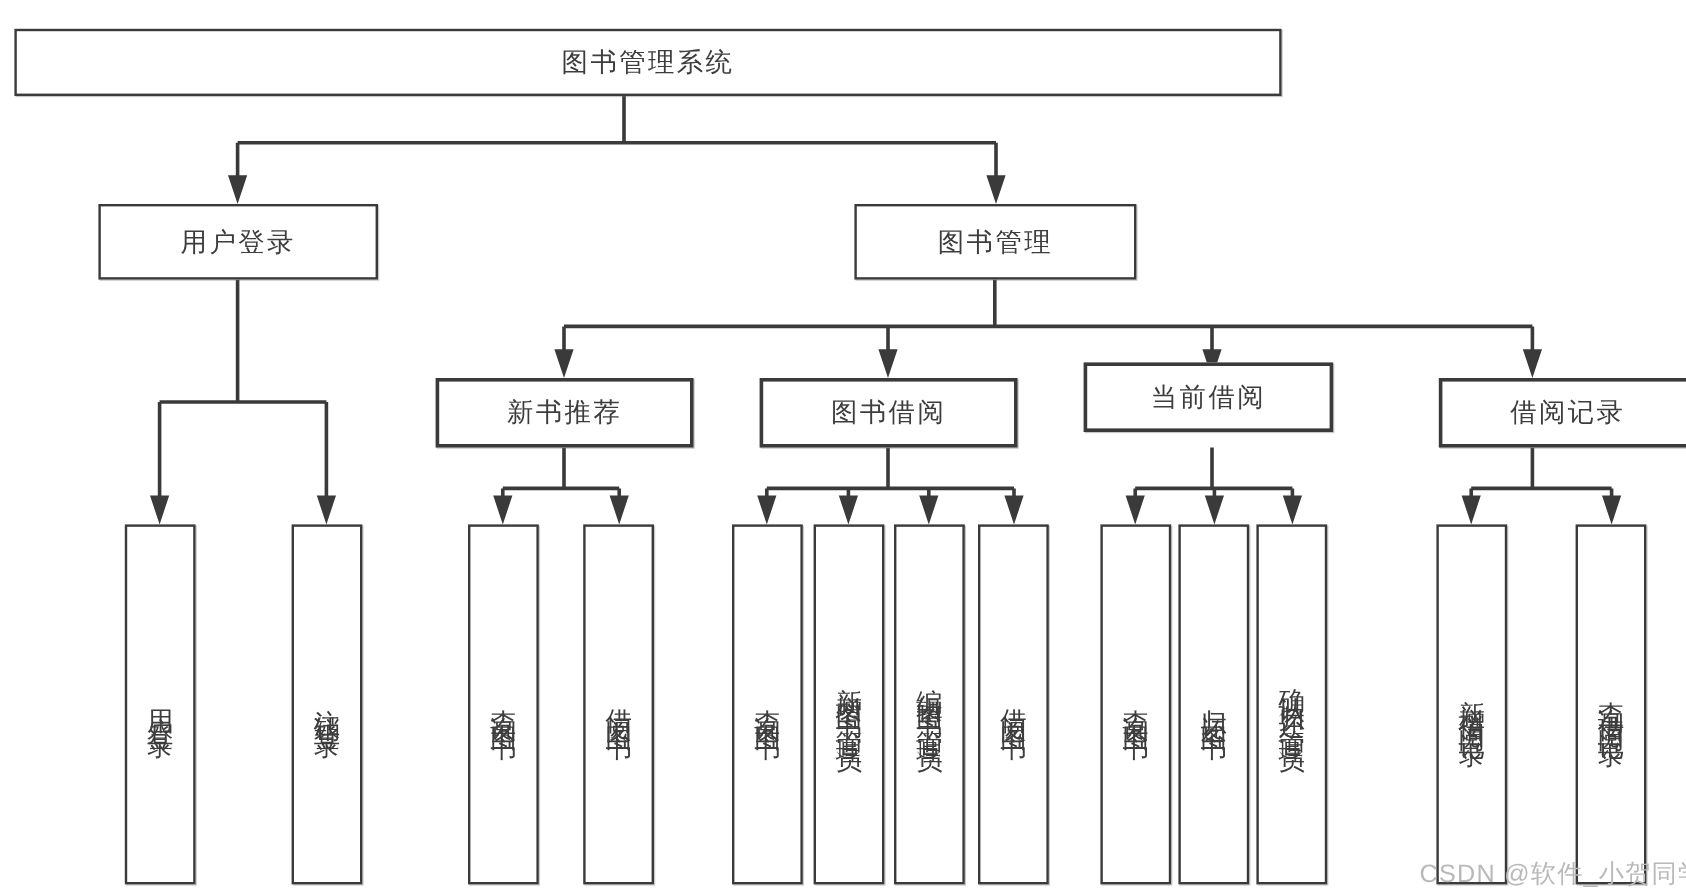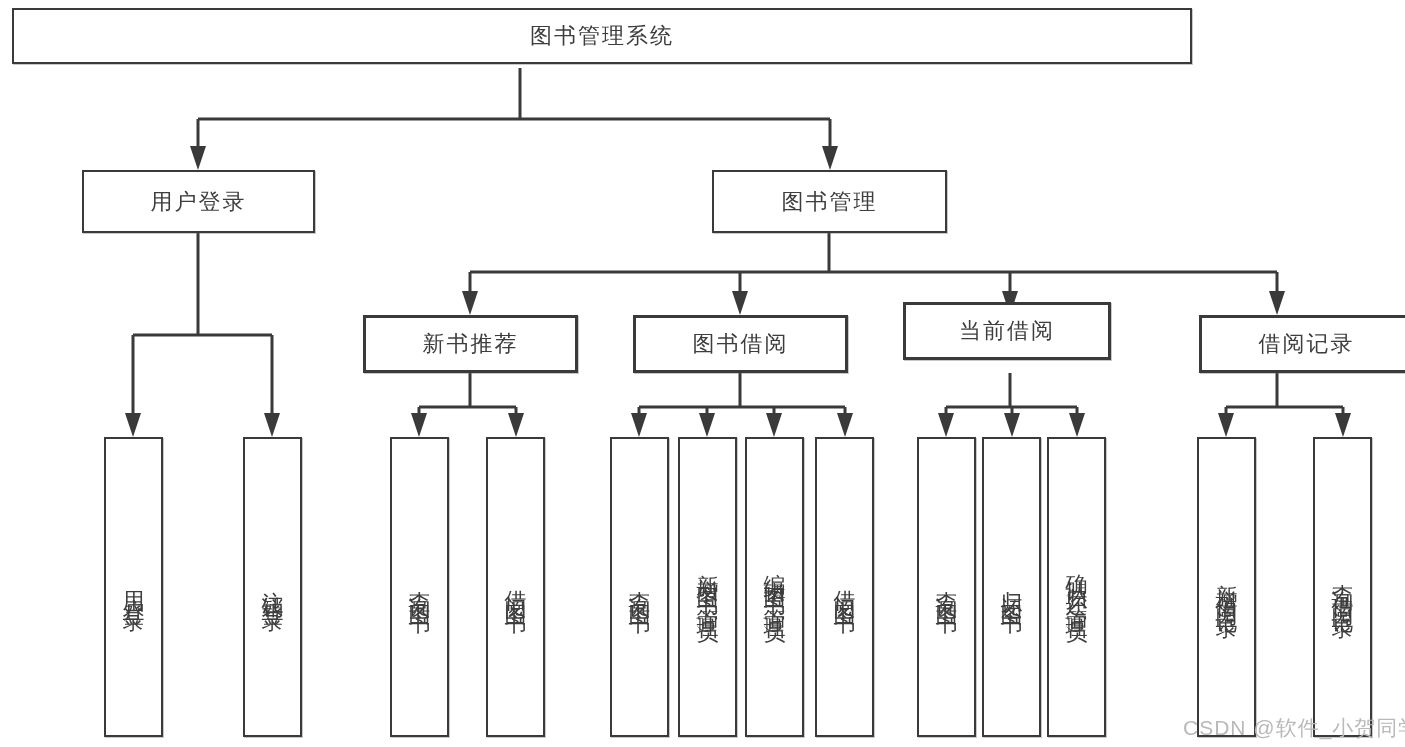--- a/index.html
+++ b/index.html
@@ -88,21 +88,21 @@
       <path d="M411,413 h16 l-8,24 z M508,413 h16 l-8,24 z"></path>
 
       <path d="M631,413 h16 l-8,24 z M699,413 h16 l-8,24 z M766,413 h16 l-8,24 z M837,413 h16 l-8,24 z"></path>
 
       <path d="M938,413 h16 l-8,24 z M1004,413 h16 l-8,24 z M1069,413 h16 l-8,24 z"></path>
 
       <path d="M1218,413 h16 l-8,24 z M1335,413 h16 l-8,24 z"></path>
     </g>
   </svg>
 
-  <div class="box" style="left:12px; top:8px; width:1180px; height:56px;">图书管理系统</div>
+  <div class="box" style="left:12px; top:24px; width:1056px; height:56px;">图书管理系统</div>
 
   <div class="box" style="left:82px; top:170px; width:233px; height:63px;">用户登录</div>
   <div class="box" style="left:712px; top:170px; width:235px; height:63px;">图书管理</div>
 
   <div class="box lvl3" style="left:363px; top:315px; width:215px; height:58px;font-family:Liberation Serif, serif;">新书推荐</div>
   <div class="box lvl3" style="left:633px; top:315px; width:215px; height:58px;">图书借阅</div>
   <div class="box lvl3" style="left:903px; top:302px; width:208px; height:58px;">当前借阅</div>
   <div class="box lvl3" style="left:1170px; top:315px; width:215px; height:58px;margin-left:29px;">借阅记录</div>
 
   <div class="box leaf" style="left:104px;">用户登录</div>

